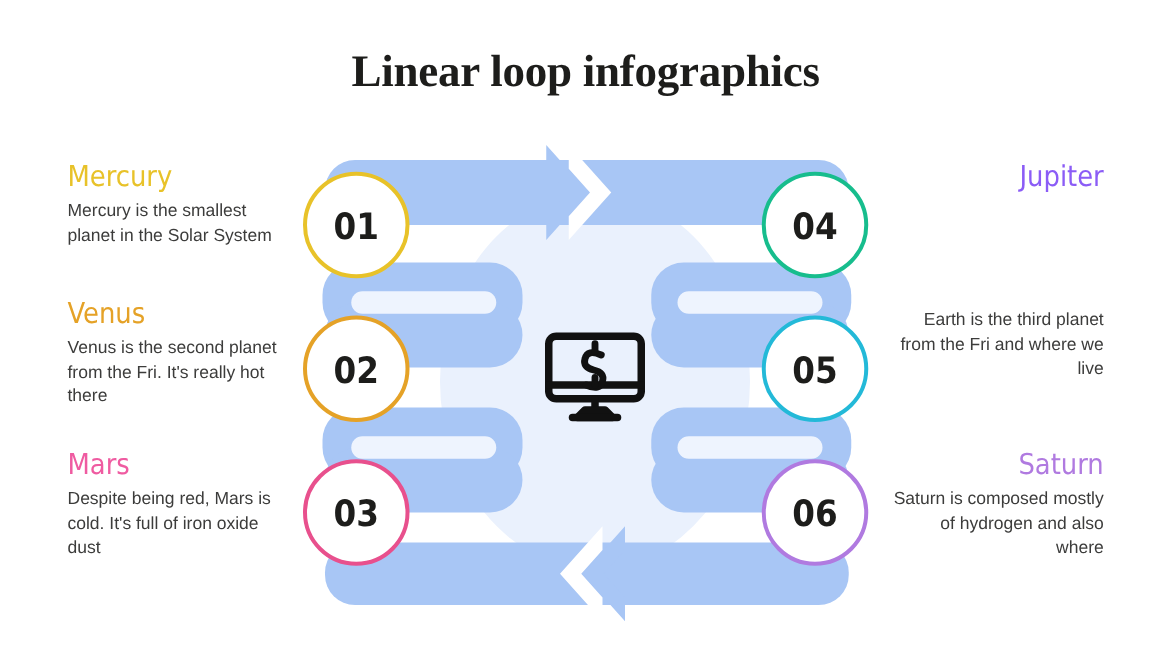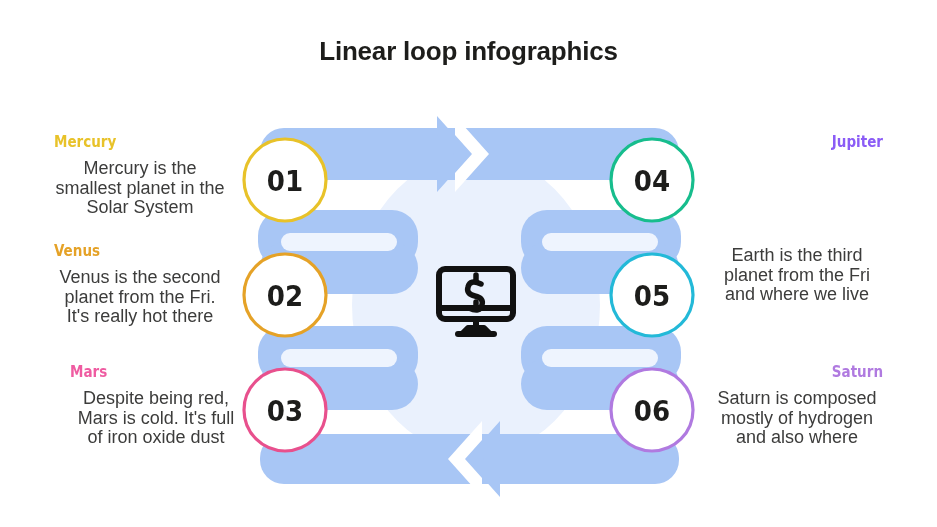--- a/index.html
+++ b/index.html
@@ -20,57 +20,56 @@
     background: #ffffff;
   }
 
   
   #title {
     position: absolute;
     top: 36px;
     left: 0;
     width: 937px;
     text-align: center;
-    font-family: Liberation Sans, sans-serif;
+    font-family: Liberation Serif, serif;
     font-weight: bold;
-    font-size: 26px;
+    font-size: 36px;
     letter-spacing: -0.2px;
     color: #1d1d1b;
     white-space: nowrap;
   }
 
   
   .txt-block {
     position: absolute;
     width: 172px;
   }
   .txt-block.left  { left: 54px;  text-align: left; }
   .txt-block.right { left: 711px; width: 172px; text-align: right; }
 
   .blk-title {
     font-family: "DejaVu Sans Condensed", "Liberation Sans Narrow", "Liberation Sans", sans-serif;
-    font-weight: bold;
-    font-size: 15px;
+    font-weight: normal;
+    font-size: 23px;
     line-height: 22px;
     margin: 0 0 6px 0;
     letter-spacing: 0px;
   }
   .blk-body {
     font-family: "Liberation Sans", sans-serif;
-    font-size: 18px;
+    font-size: 14px;
     line-height: 19.5px;
     color: #3c3c3b;
     margin: 0;
-    text-align: center;
   }
 
   
   #block-mercury { top: 131px; }
   #block-venus   { top: 240px; }
-  #block-mars    { top: 361px; margin-left: 16px; }
+  #block-mars    { top: 361px; }
   #block-jupiter { top: 131px; }
   #block-earth   { top: 246px; }
   #block-saturn  { top: 361px; }
 
   
   #diagram {
     position: absolute;
     left: 0;
     top: 0;
     width: 937px;

